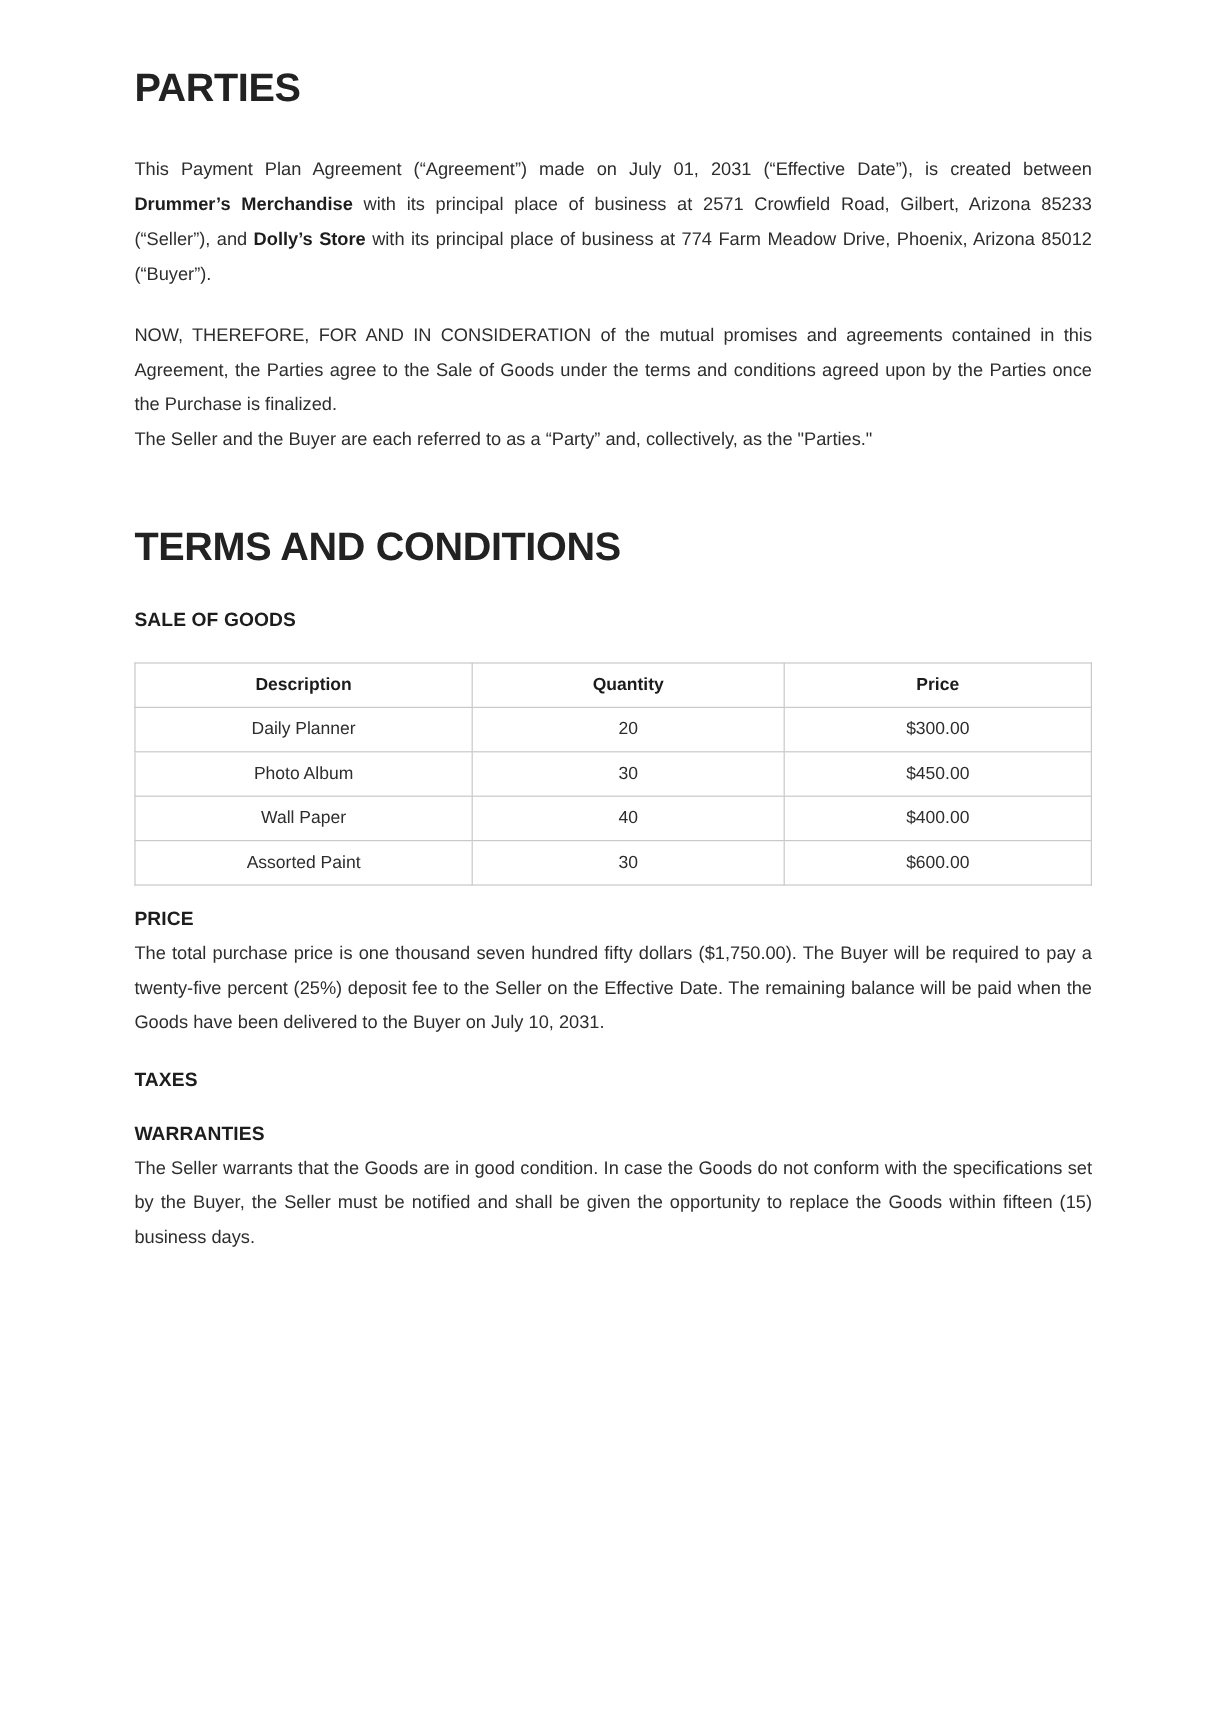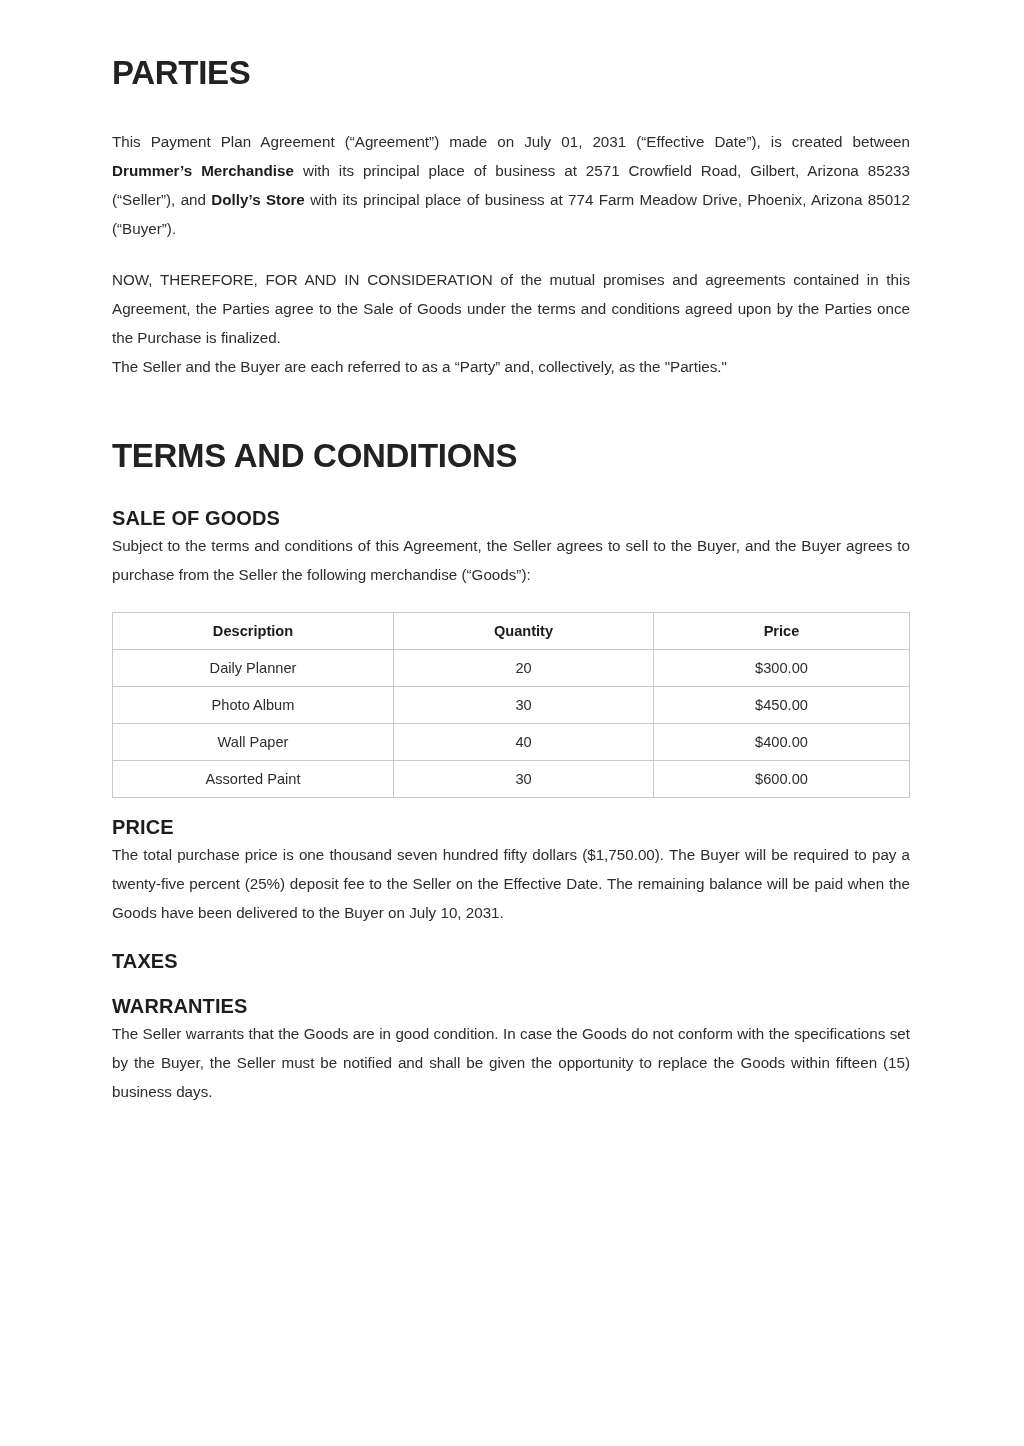--- a/index.html
+++ b/index.html
@@ -54,21 +54,21 @@
     color: #2d2d2d;
     margin: 0 0 22px 0;
     hyphens: none;
   }
 
   p.body-text.last { margin-bottom: 0; }
 
   p.body-text b { font-weight: bold; color: #1d1d1d; }
 
   h3.sub-heading {
-    font-size: 20px;
+    font-size: 16px;
     font-weight: bold;
     color: #1d1d1d;
     margin: 0 0 2px 0;
     line-height: 22px;
     letter-spacing: 0.1px;
   }
 
   .section { margin-bottom: 23px; }
   .section p.body-text { margin-bottom: 0; }
 
@@ -136,21 +136,20 @@
     </p>
 
     <p class="body-text last">NOW, THEREFORE, FOR AND IN CONSIDERATION of the mutual promises and agreements contained in this Agreement, the Parties agree to the Sale of Goods under the terms and conditions agreed upon by the Parties once the Purchase is finalized.</p>
 
     <p class="body-text">The Seller and the Buyer are each referred to as a “Party” and, collectively, as the "Parties."</p>
 
     <h1 class="doc-heading second">TERMS AND CONDITIONS</h1>
 
     <div class="section">
       <h3 class="sub-heading">SALE OF GOODS</h3>
-      <p class="body-text">Subject to the terms and conditions of this Agreement, the Seller agrees to sell to the Buyer, and the Buyer agrees to purchase from the Seller the following merchandise (“Goods”):</p>
     </div>
 
     <table class="goods-table">
       <colgroup>
         <col class="c-desc">
           <col class="c-qty">
           <col class="c-price">
       </colgroup>
       <thead>
         <tr>

